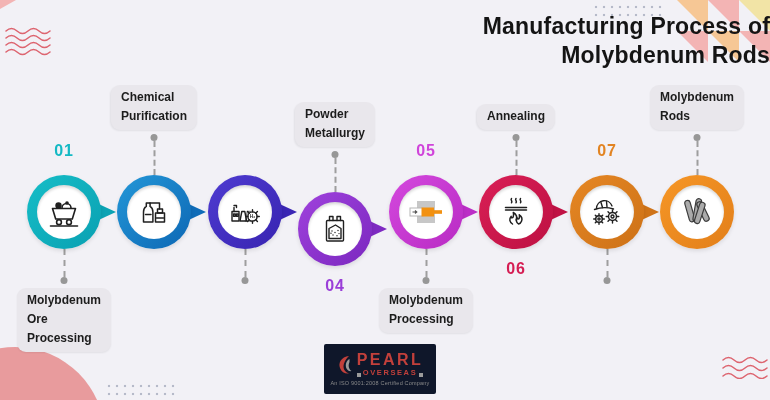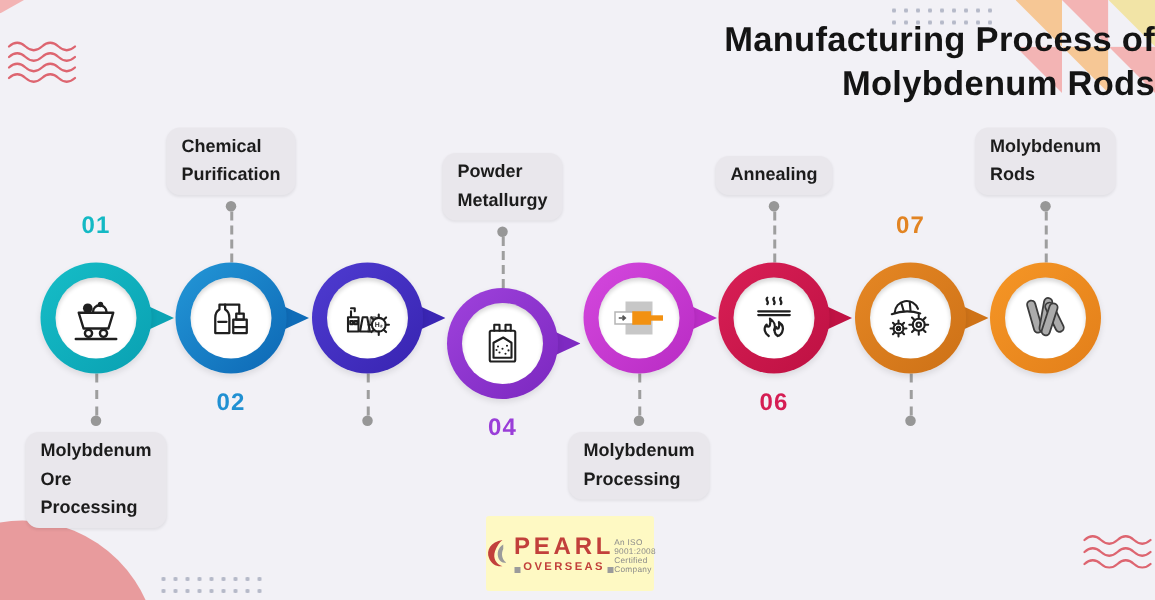--- a/index.html
+++ b/index.html
@@ -48,22 +48,22 @@
           background:#e9e7ec; color:#1c1c1c; font-size:12px; line-height:19px; font-weight:700;
           padding:3px 10px 4px; border-radius:9px; box-shadow:0 1px 2px rgba(0,0,0,.07); }
   .chip-top { bottom:270px; } .chip-bottom { top:288px; }
   .conn { position:absolute; left:50%; display:flex; flex-direction:column; align-items:center; transform:translateX(-50%); }
   .conn .dash { width:0; border-left:2px dashed #9e9e9e; }
   .conn .dot { width:7px; height:7px; border-radius:50%; background:#979797; }
   .conn-top { top:134px; } .conn-top .dash { height:34px; }
   .conn-bottom { top:249px; } .conn-bottom .dash { height:28px; }
 
   
-  .logo { position:absolute; left:324px; top:344px; width:112px; height:50px; background:#fef9c3;
-          border-radius:2px; display:flex; flex-direction:row; align-items:center; justify-content:center; }
+  .logo { position:absolute; left:324px; top:344px; width:112px; height:50px; background:#0f172a;
+          border-radius:2px; display:flex; flex-direction:column; align-items:center; justify-content:center; }
   .logo-row { display:flex; align-items:center; gap:3px; }
   .logo-col { display:flex; flex-direction:column; align-items:center; }
   .brand { color:var(--accent); font-size:16px; font-weight:700; letter-spacing:2.5px; line-height:15px; }
   .brand2-row { display:flex; align-items:flex-end; gap:2px; margin-top:1px; }
   .sq { width:4px; height:4px; background:var(--square); display:inline-block; }
   .brand2 { color:var(--accent); font-size:7.5px; font-weight:700; letter-spacing:1.6px; }
   .tagline { color:#8a8a8a; font-size:5.5px; margin-top:3px; letter-spacing:.2px; }
 
   svg { display:block; }
 </style>
@@ -140,21 +140,20 @@
         <path d="M9.5 30 V20 c0-3 1-4.6 2.8-5.6 V11 h3.8 v3.4 c1.8 1 2.8 2.6 2.8 5.6 V30 Z"></path>
         <path d="M11.5 22.5 h5.5"></path>
         <path d="M16 11 h9.5 v6"></path>
         <rect x="21.5" y="21" width="9" height="9"></rect>
         <path d="M22.5 26 h7"></path>
         <rect x="23.5" y="17" width="5" height="4"></rect>
       </svg>
     </span>
   </div>
   <div class="arrow"></div>
-  <div class="num pos-bottom">02</div>
 </div>
 
 <div class="step" style="left: 200px; --c: #4b38cc; --cd: #3a26b4;">
   <div class="ring">
     <span class="icon">
       <svg width="40" height="40" viewBox="0 0 40 40" fill="none" stroke="#1f1f1f" stroke-width="1.4" stroke-linecap="round" stroke-linejoin="round">
         <rect x="7" y="19.5" width="7" height="9.5"></rect>
         <rect x="8.5" y="22" width="1.8" height="2.2"></rect>
         <rect x="11.4" y="22" width="1.8" height="2.2"></rect>
         <path d="M9 19.5 V15.5 M9 13.5 h2.5 v2"></path>
@@ -196,20 +195,21 @@
           <circle cx="24" cy="24.6" r=".7"></circle>
         </g>
       </svg>
     </span>
   </div>
   <div class="arrow"></div>
   <div class="num pos-bottom">04</div>
 </div>
 
 <div class="step" style="left: 381px; --c: #d044da; --cd: #bb2ec6;">
+  <div class="num pos-top">05</div>
   <div class="ring">
     <span class="icon">
       <svg width="40" height="40" viewBox="0 0 40 40">
         <rect x="11" y="9" width="18" height="22" fill="#c7c7c7"></rect>
         <rect x="4" y="16" width="13" height="8" fill="#ffffff" stroke="#b5b5b5" stroke-width="1"></rect>
         <path d="M6.5 20 h4 M9 18.5 l1.8 1.5 L9 21.5" stroke="#555" stroke-width="1.1" fill="none"></path>
         <rect x="15.5" y="15.5" width="12.5" height="9" fill="#f29111"></rect>
         <rect x="28" y="18.2" width="8" height="3.6" fill="#f29111"></rect>
       </svg>
     </span>

